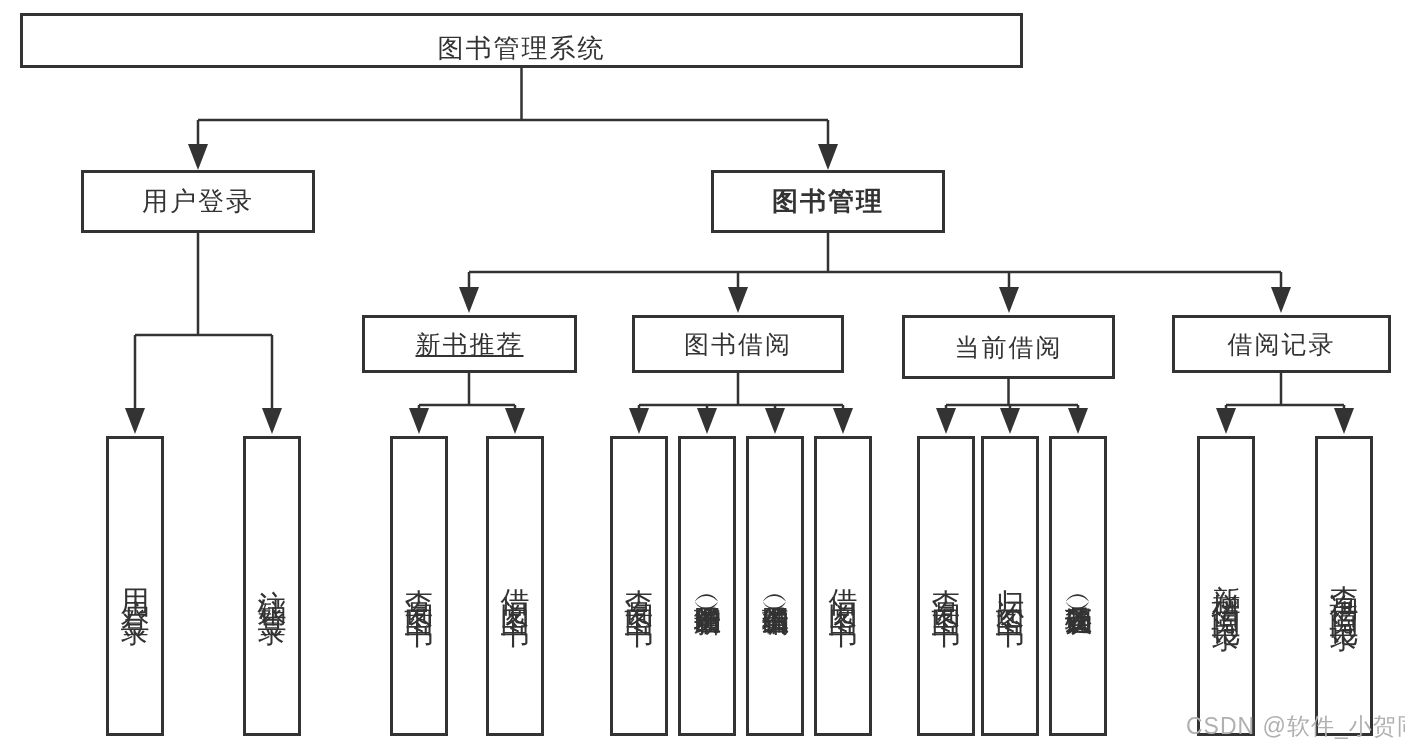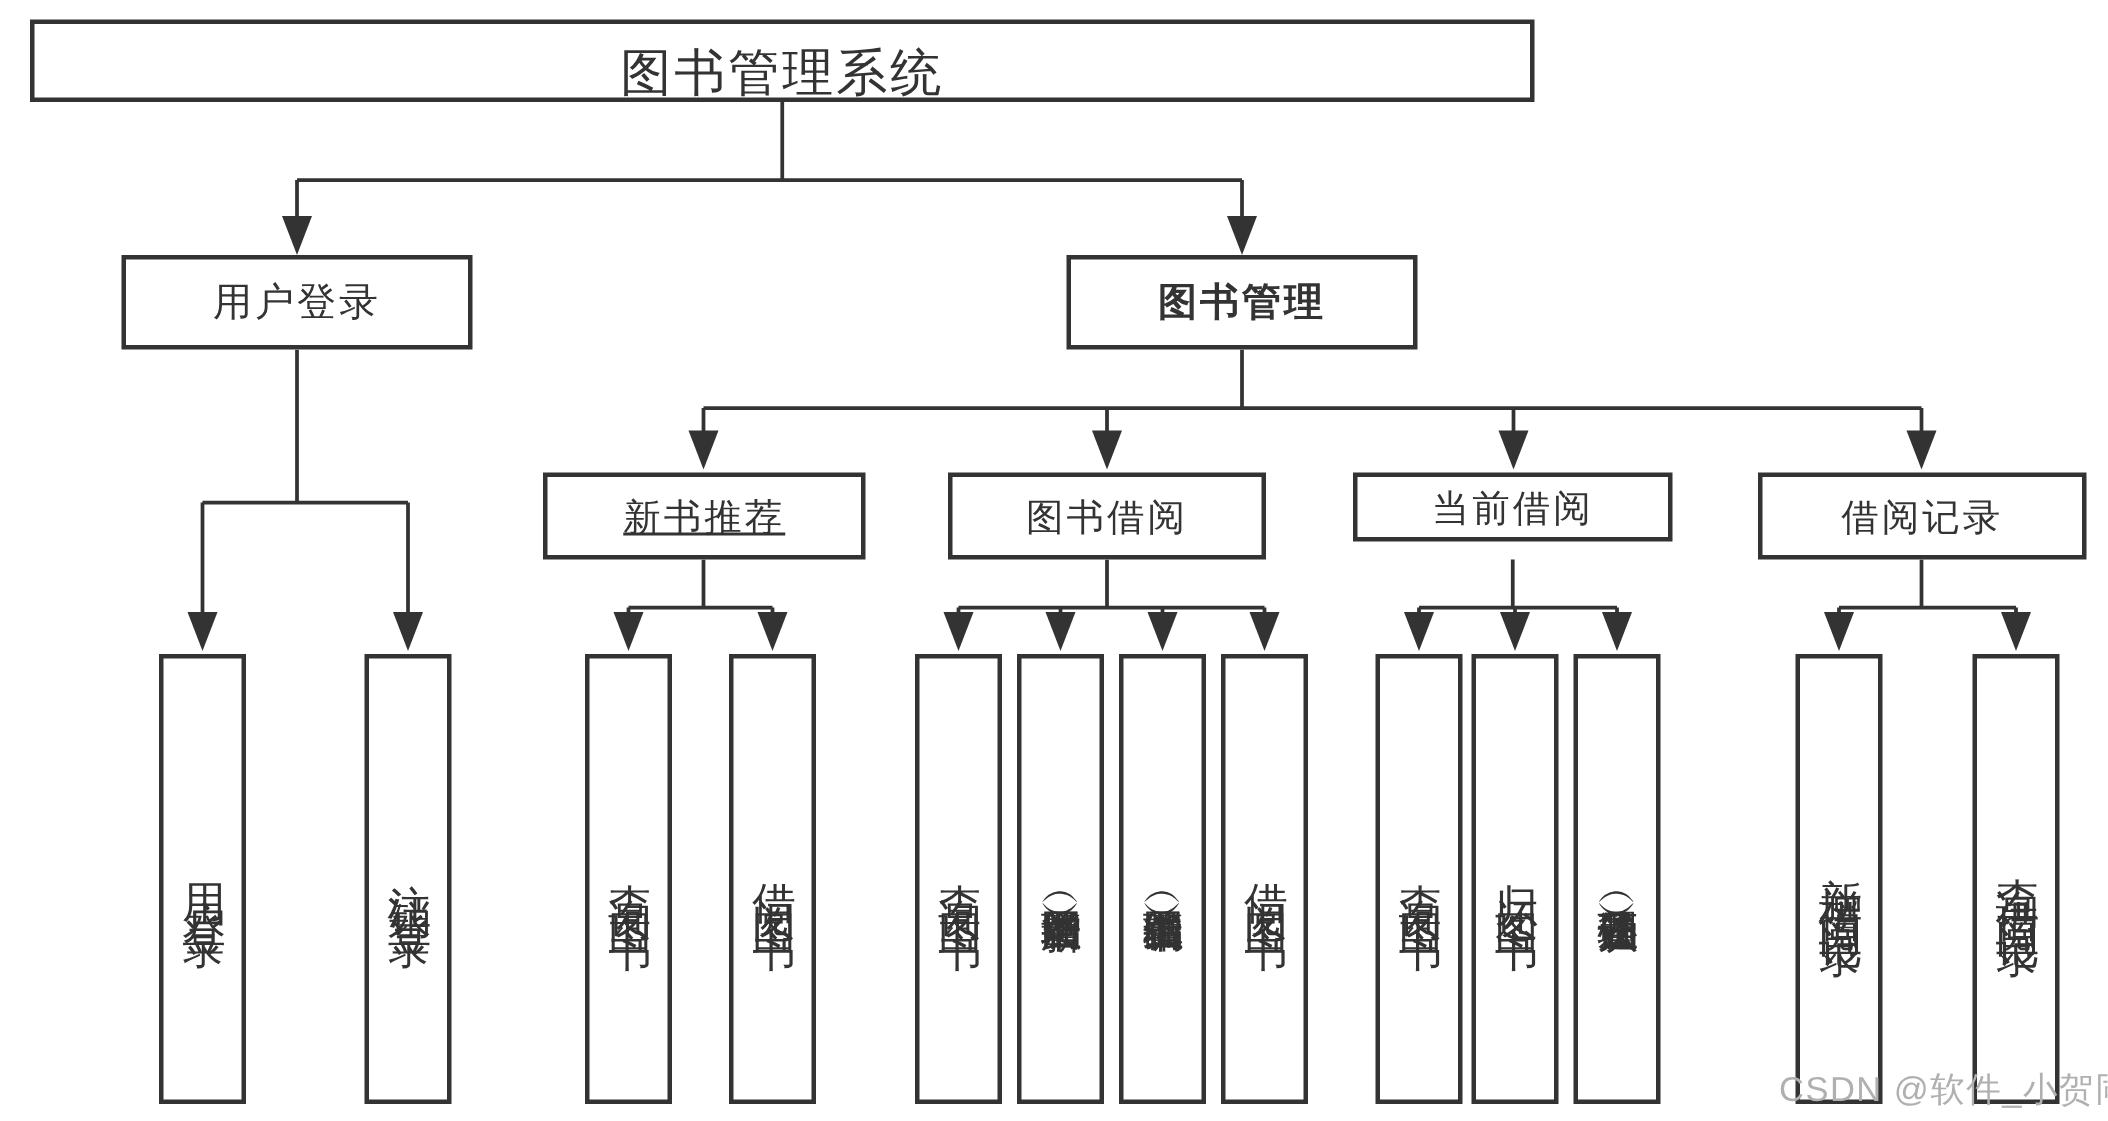--- a/index.html
+++ b/index.html
@@ -10,21 +10,21 @@
   }
   #connectors{position:absolute;left:0;top:0;z-index:0;}
   .box{
     position:absolute;box-sizing:border-box;background:#fff;
     border:3px solid #333;z-index:1;
     display:flex;align-items:center;justify-content:center;
   }
   .hbox .label{
     font-size:26px;letter-spacing:2px;color:#333;white-space:nowrap;
   }
-  .root .label{font-size:34px;margin-top:16px;}
+  .root .label{font-size:26px;margin-top:16px;}
   .lvl3 .label{font-size:25px;}
   .vbox{top:436px;height:300px;width:58px;}
   .vbox .label{
     writing-mode:vertical-rl;text-orientation:mixed;
     font-size:29px;letter-spacing:10px;color:#333;line-height:1;
     white-space:nowrap;
   }
   .vbox.medium .label{letter-spacing:8px;}
   .vbox.long .label{font-size:27px;letter-spacing:0;}
   #watermark{
@@ -78,21 +78,21 @@
 <div class="box hbox" style="left:711px;top:170px;width:234px;height:63px;font-weight:bold;">
   <span class="label">图书管理</span>
 </div>
 
 <div class="box hbox lvl3" style="left:362px;top:315px;width:215px;height:58px;text-decoration:underline;">
   <span class="label">新书推荐</span>
 </div>
 <div class="box hbox lvl3" style="left:632px;top:315px;width:212px;height:58px;">
   <span class="label">图书借阅</span>
 </div>
-<div class="box hbox lvl3" style="left:902px;top:315px;width:213px;height:46px;">
+<div class="box hbox lvl3" style="left:902px;top:315px;width:213px;height:64px;">
   <span class="label">当前借阅</span>
 </div>
 <div class="box hbox lvl3" style="left:1172px;top:315px;width:219px;height:58px;">
   <span class="label">借阅记录</span>
 </div>
 
 <div class="box vbox" style="left:106px;">
   <span class="label">用户登录</span>
 </div>
 <div class="box vbox" style="left:243px;">

